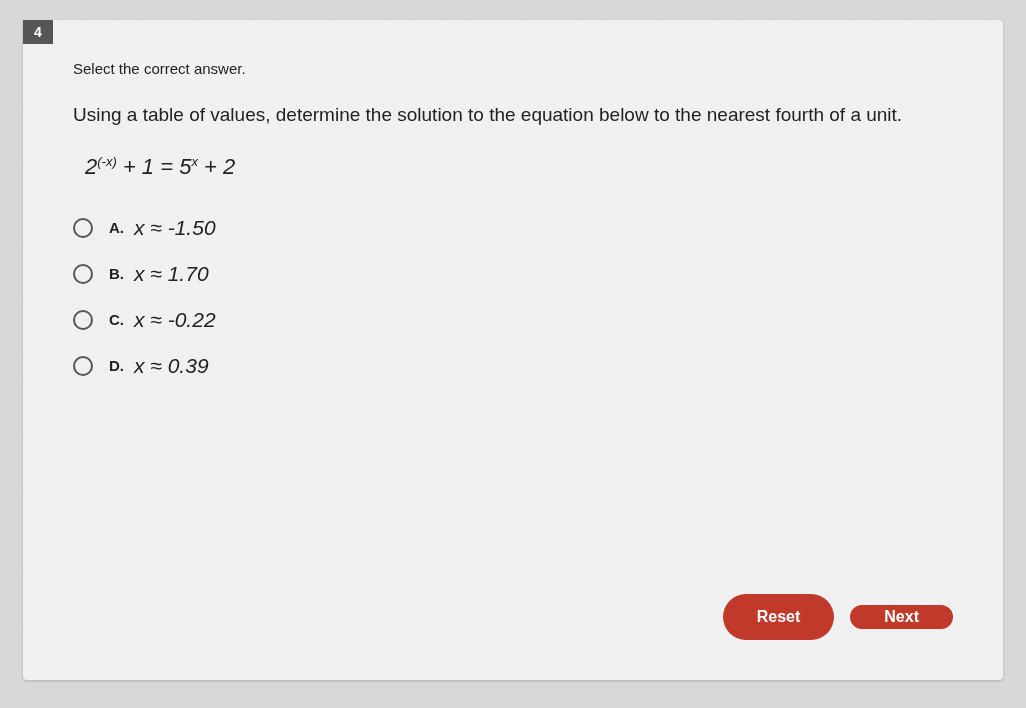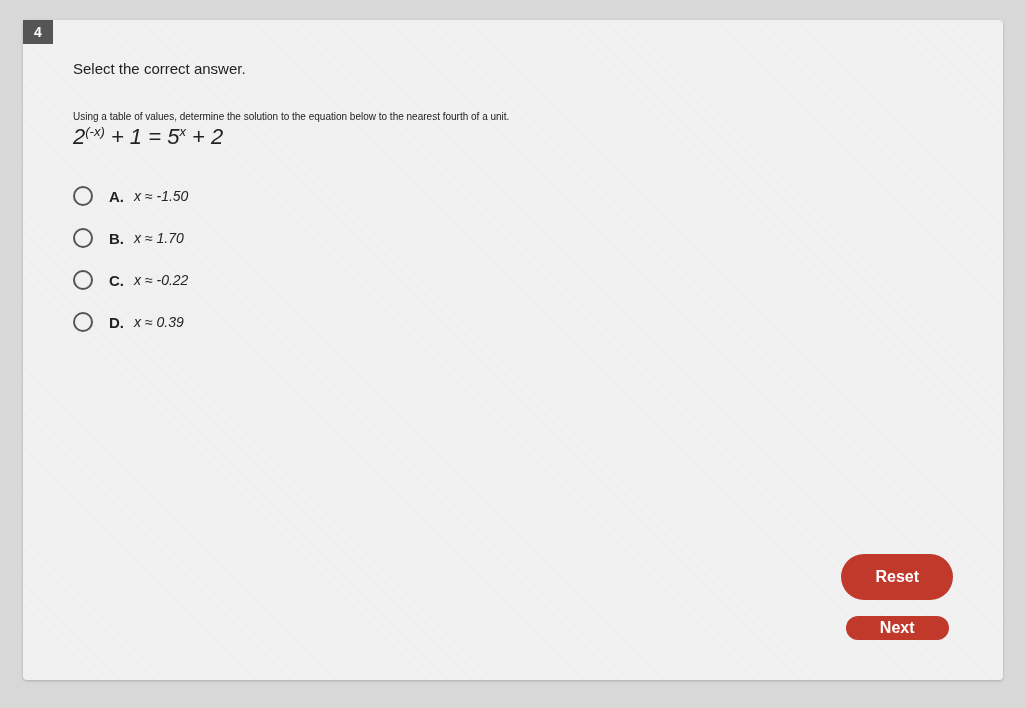--- a/index.html
+++ b/index.html
@@ -49,35 +49,37 @@
       text-align: center;
     }
 
     .content-area {
       padding: 40px 50px 30px 50px;
     }
 
     .instruction-text {
       font-size: 15px;
       color: #222;
-      margin-bottom: 32px;
+      margin-bottom: 24px;
       font-weight: normal;
     }
 
     .question-text {
-      font-size: 10px;
+      font-size: 19px;
       color: #222;
+      margin-bottom: 24px;
       line-height: 1.5;
     }
 
     .equation {
       font-size: 22px;
       color: #222;
       margin-bottom: 36px;
       font-style: italic;
+      margin-left: 12px;
     }
 
     .equation sup {
       font-size: 13px;
     }
 
     .options-list {
       list-style: none;
       margin-bottom: 60px;
     }
@@ -101,35 +103,34 @@
     }
 
     .option-label {
       font-size: 15px;
       color: #222;
       font-weight: bold;
       margin-right: 10px;
     }
 
     .option-value {
-      font-size: 14px;
+      font-size: 21px;
       color: #222;
       font-style: italic;
     }
 
     .button-row {
       display: flex;
       justify-content: flex-end;
       align-items: center;
       gap: 16px;
       padding: 0 50px 40px 50px;
       position: absolute;
       bottom: 0;
       right: 0;
-      flex-direction: column;
     }
 
     .btn-reset {
       background-color: #c0392b;
       color: white;
       border: none;
       border-radius: 24px;
       padding: 14px 34px;
       font-size: 16px;
       font-weight: bold;

